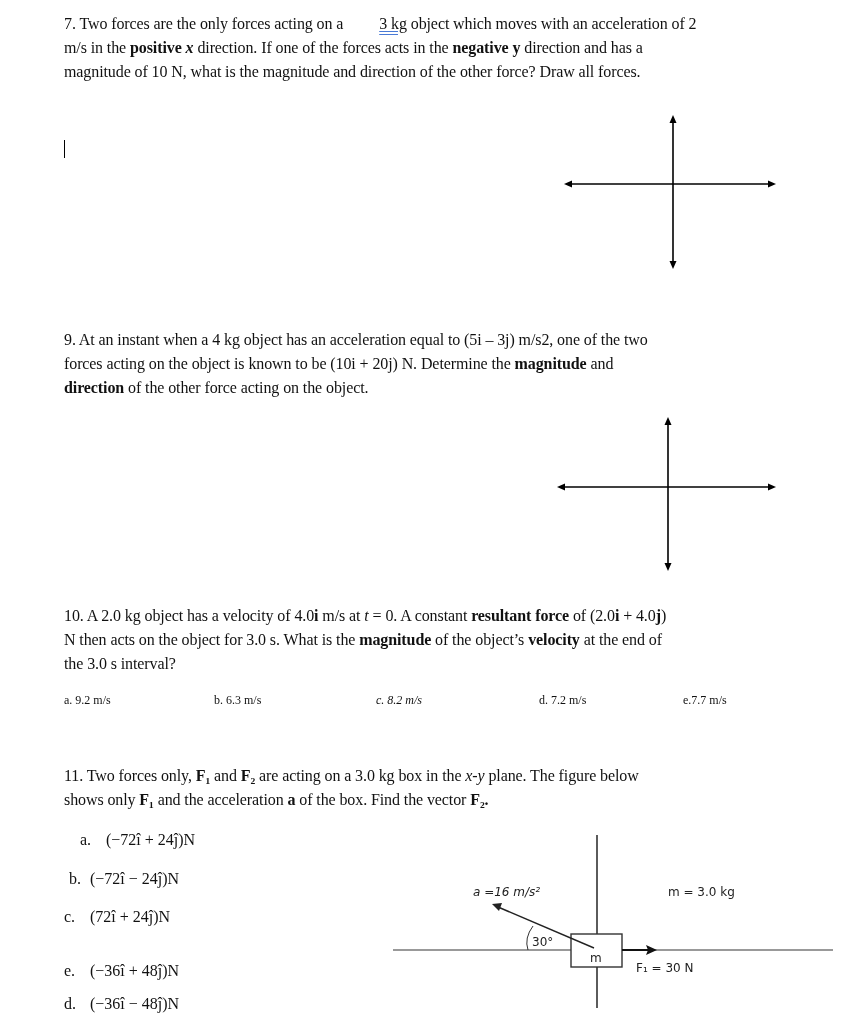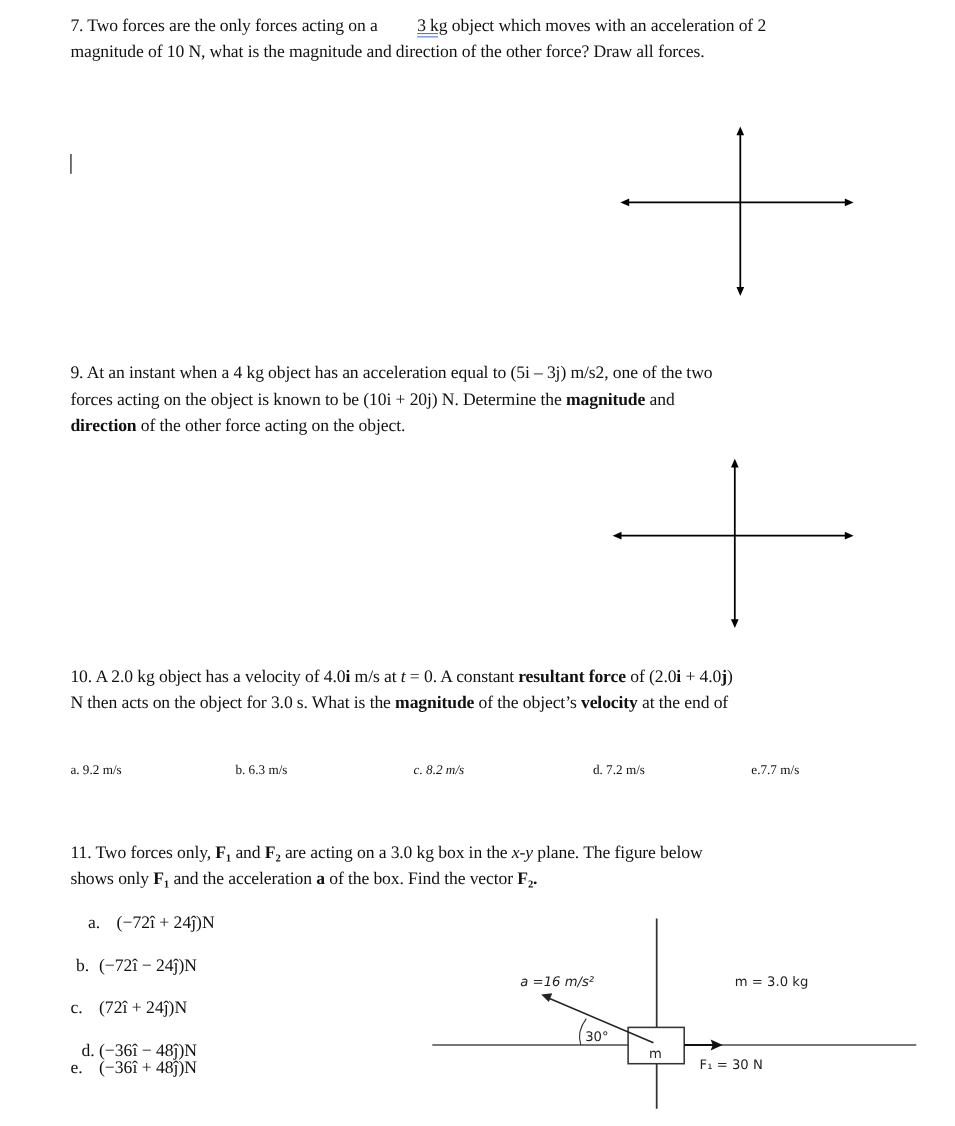--- a/index.html
+++ b/index.html
@@ -19,20 +19,21 @@
     .mc { position: absolute; left: 64px; font-size: 16px; line-height: 20px; }
     .mc .lbl { display: inline-block; width: 22px; }
     .diagram { position: absolute; left: 0; top: 0; }
     .dlabel { font-family: "DejaVu Sans", sans-serif; font-size: 12px; fill: #222; }
   </style>
 </head>
 <body>
 
 <div class="para" style="top:12px;">
   <div><span>7. Two forces are the only forces acting on a </span><span class="spell">3 kg</span><span> object which moves with an acceleration of 2</span></div>
+  <div><span>m/s in the </span><b>positive</b><b><i> x</i></b><span> direction.  If one of the forces acts in the </span><b>negative y</b><span> direction and has a</span></div>
   <div>magnitude of 10 N, what is the magnitude and direction of the other force?  Draw all forces.</div>
 </div>
 
 <div class="cursor"></div>
 
 <svg class="axes" style="left:0;top:0;" width="868" height="300">
   <line x1="570" y1="184" x2="770" y2="184" stroke="#000" stroke-width="1.6"></line>
   <polygon points="564,184 572,180.5 572,187.5" fill="#000"></polygon>
   <polygon points="776,184 768,180.5 768,187.5" fill="#000"></polygon>
   <line x1="673" y1="120" x2="673" y2="264" stroke="#000" stroke-width="1.6"></line>
@@ -51,37 +52,38 @@
   <polygon points="557,87 565,83.5 565,90.5" fill="#000"></polygon>
   <polygon points="776,87 768,83.5 768,90.5" fill="#000"></polygon>
   <line x1="668" y1="22" x2="668" y2="166" stroke="#000" stroke-width="1.6"></line>
   <polygon points="668,17 664.5,25 671.5,25" fill="#000"></polygon>
   <polygon points="668,171 664.5,163 671.5,163" fill="#000"></polygon>
 </svg>
 
 <div class="para" style="top:604px;">
   <div><span>10. A 2.0 kg object has a velocity of 4.0</span><b>i</b><span> m/s at </span><i>t</i><span> = 0. A constant </span><b>resultant force</b><span> of (2.0</span><b>i</b><span> + 4.0</span><b>j</b><span>)</span></div>
   <div><span>N then acts on the object for 3.0 s. What is the </span><b>magnitude</b><span> of the object’s </span><b>velocity</b><span> at the end of</span></div>
+  <div>the 3.0 s interval?</div>
 </div>
 
 <div class="opt" style="left:64px;">a. 9.2 m/s</div>
 <div class="opt" style="left:214px;">b. 6.3 m/s</div>
 <div class="opt" style="left:376px;font-style:italic;">c. 8.2 m/s</div>
 <div class="opt" style="left:539px;text-align:center;">d. 7.2 m/s</div>
 <div class="opt" style="left:683px;">e.7.7 m/s</div>
 
 <div class="para" style="top:764px;">
   <div><span>11. Two forces only, </span><b>F₁</b><span> and </span><b>F₂</b><span> are acting on a 3.0 kg box in the </span><i>x-y</i><span> plane. The figure below</span></div>
   <div><span>shows only </span><b>F₁</b><span> and the acceleration </span><b>a</b><span> of the box. Find the vector </span><b>F₂.</b></div>
 </div>
 
 <div class="mc" style="top:830px;margin-left:16px;"><span class="lbl">a.</span> <span>(−72î + 24ĵ)N</span></div>
 <div class="mc" style="top:869px;text-align:center;"><span class="lbl">b.</span> <span>(−72î − 24ĵ)N</span></div>
 <div class="mc" style="top:907px;"><span class="lbl">c.</span> <span>(72î + 24ĵ)N</span></div>
-<div class="mc" style="top:946px;text-align:right;"><span class="lbl">d.</span> <span>(−36î − 48ĵ)N</span></div>
+<div class="mc" style="top:994px;"><span class="lbl">d.</span> <span>(−36î − 48ĵ)N</span></div>
 <div class="mc" style="top:961px;"><span class="lbl">e.</span> <span>(−36î + 48ĵ)N</span></div>
 
 <svg class="diagram" width="868" height="1024">
   <line x1="393" y1="950" x2="833" y2="950" stroke="#777" stroke-width="1.6"></line>
   <line x1="597" y1="835" x2="597" y2="1008" stroke="#333" stroke-width="1.6"></line>
   <rect x="571" y="934" width="51" height="33" fill="#fff" stroke="#333" stroke-width="1.4"></rect>
   <line x1="594" y1="948" x2="498" y2="907" stroke="#222" stroke-width="1.4"></line>
   <polygon points="492,904 502,903 499,911" fill="#222"></polygon>
   <line x1="622" y1="950" x2="650" y2="950" stroke="#111" stroke-width="2"></line>
   <polygon points="657,950 646,945 648,950 646,955" fill="#111"></polygon>

